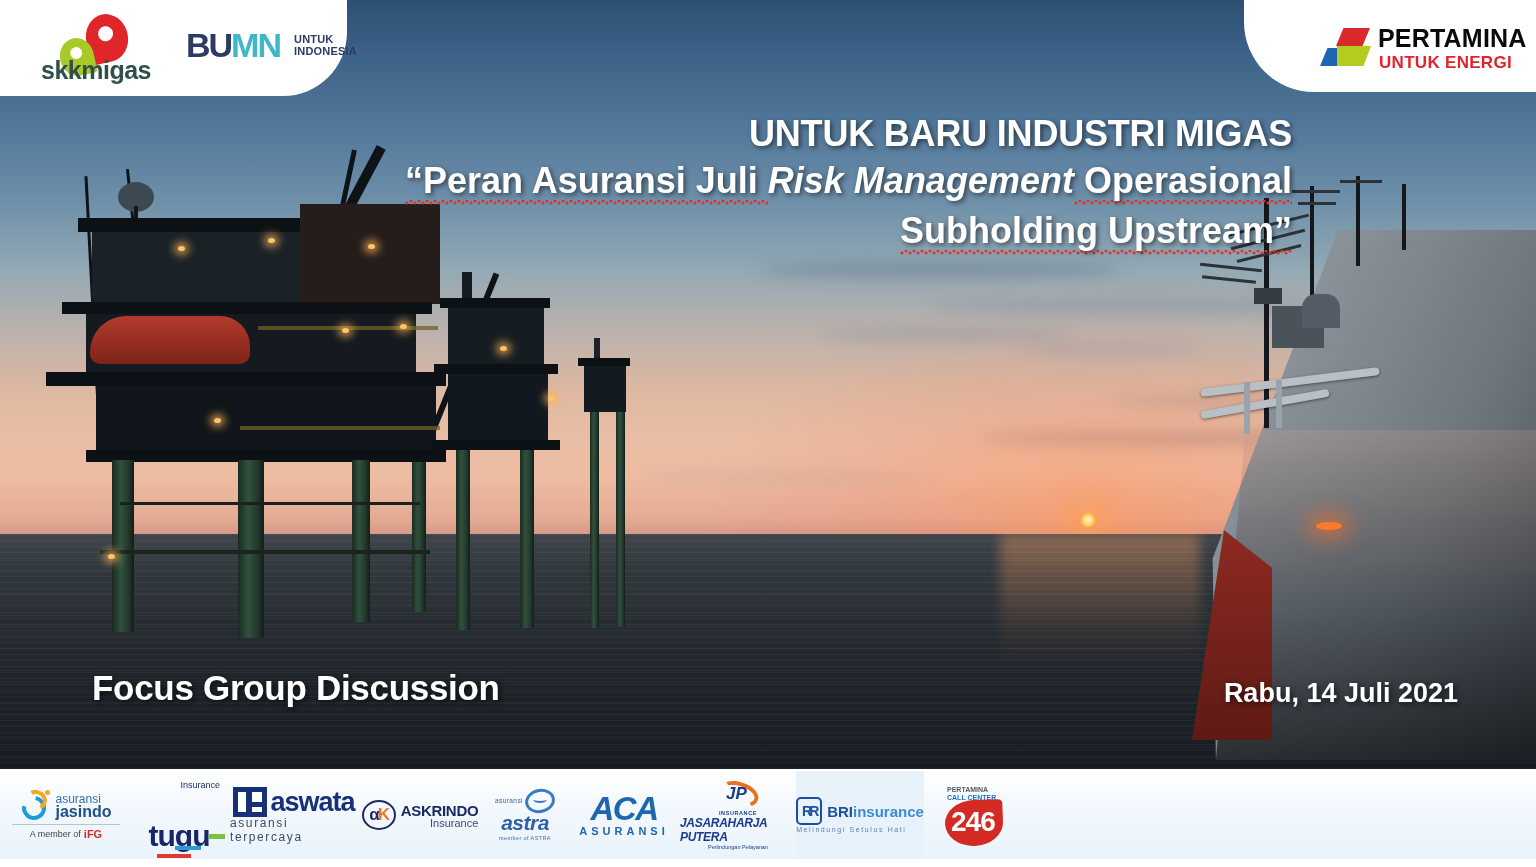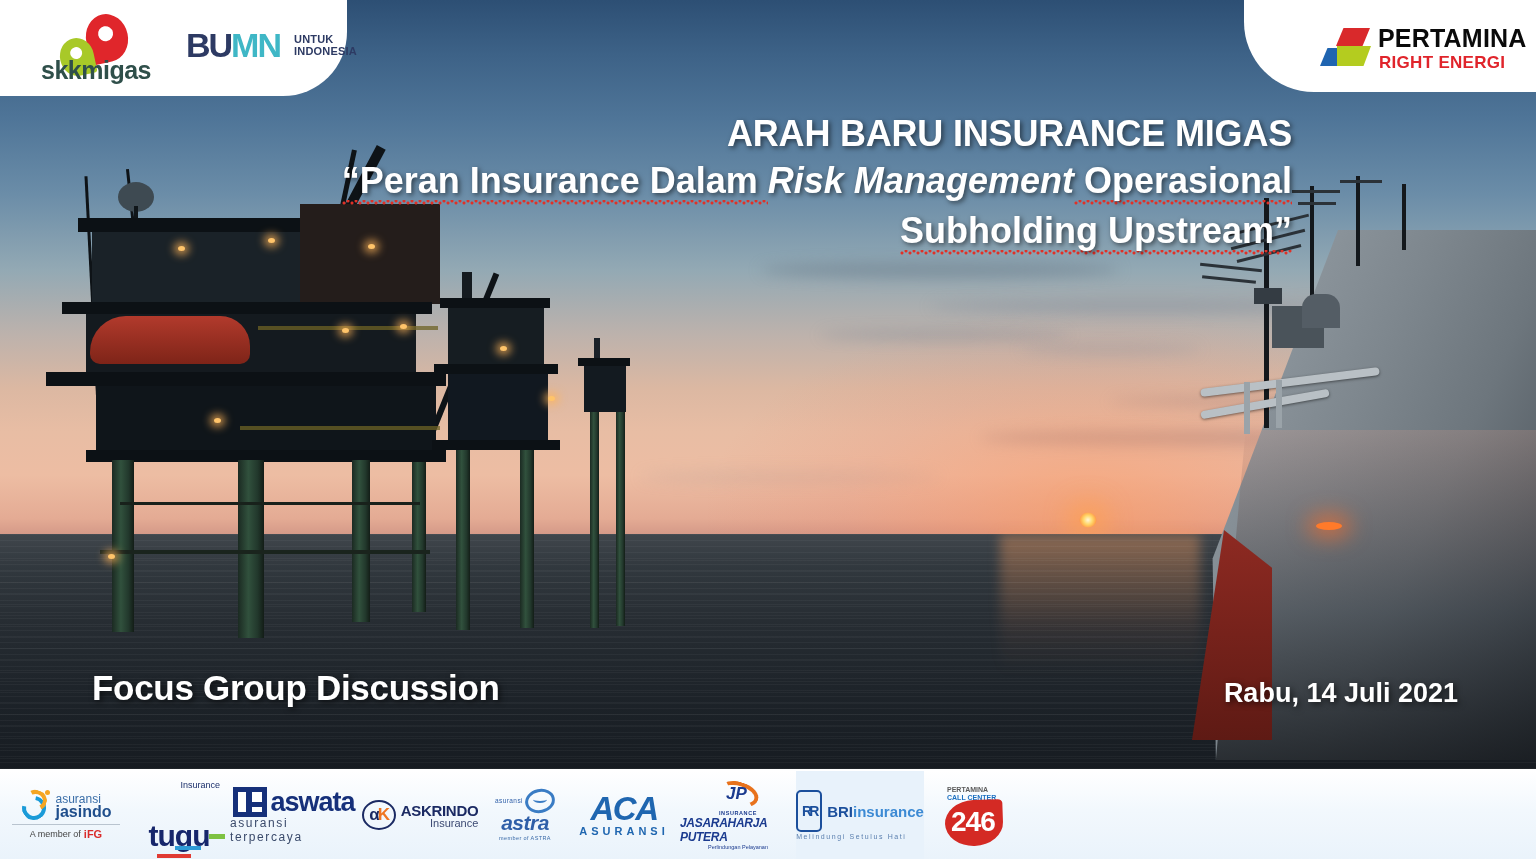--- a/index.html
+++ b/index.html
@@ -331,21 +331,21 @@
   }
   .jp-letters { position:absolute; left:11px; top:4px; font-size:17px; font-style:italic; font-weight:800; color:#1b3b8f; }
   .jp-ins { font-size:5.5px; color:#1b3b8f; letter-spacing:.6px; font-weight:700; }
   .jp-name { font-size:12px; font-weight:800; font-style:italic; color:#1b3b8f; letter-spacing:-.3px; }
   .jp-sub { font-size:5.5px; color:#1b3b8f; }
 
   
   .sp-bri { width:128px; background:#e8f2fb; height:88px; display:flex; align-items:center; justify-content:center; }
   .bri-row { display:flex; align-items:center; gap:5px; }
   .bri-mark {
-    width:26px; height:42px; border:2px solid #1b4f9c; border-radius:5px;
+    width:26px; height:28px; border:2px solid #1b4f9c; border-radius:5px;
     display:flex; align-items:center; justify-content:center;
     font-size:14px; font-weight:800; color:#1b4f9c; letter-spacing:-3px;
   }
   .bri-t1 { font-size:15px; font-weight:800; color:#1b4f9c; }
   .bri-t1 i { font-style:normal; color:#3c8ad4; font-weight:600; }
   .bri-t2 { font-size:7px; color:#5a7fae; letter-spacing:1.6px; margin-top:1px; }
 
   
   .sp-ew {
     width:290px; height:88px; background:linear-gradient(to bottom,#ddeefc,#eef6fd 60%,#e4f0fb);
@@ -504,26 +504,26 @@
   </div>
 
   <div class="hdr-right"></div>
   <div class="pert">
     <div class="pert-arrow">
       <div class="pa pa-blue"></div>
       <div class="pa pa-green"></div>
       <div class="pa pa-red"></div>
     </div>
     <div class="pert-name">PERTAMINA</div>
-    <div class="pert-sub">RIGHT ENERGI</div>
+    <div class="pert-sub">UNTUK ENERGI</div>
   </div>
 
   <div class="title-wrap">
-    <div class="t-line1">ARAH BARU INSURANCE MIGAS</div>
-    <div class="t-line2"><span class="sq">“Peran Insurance Dalam </span><span class="ital">Risk Management</span><span class="sq"> Operasional</span></div>
+    <div class="t-line1">UNTUK BARU INDUSTRI MIGAS</div>
+    <div class="t-line2"><span class="sq">“Peran Asuransi Juli </span><span class="ital">Risk Management</span><span class="sq"> Operasional</span></div>
     <div class="t-line3"><span class="sq">Subholding Upstream”</span></div>
   </div>
 
   <div class="fgd">Focus Group Discussion</div>
   <div class="date">Rabu, 14 Juli 2021</div>
 
   <div class="bottom">
 
 
     <div class="sponsors">

